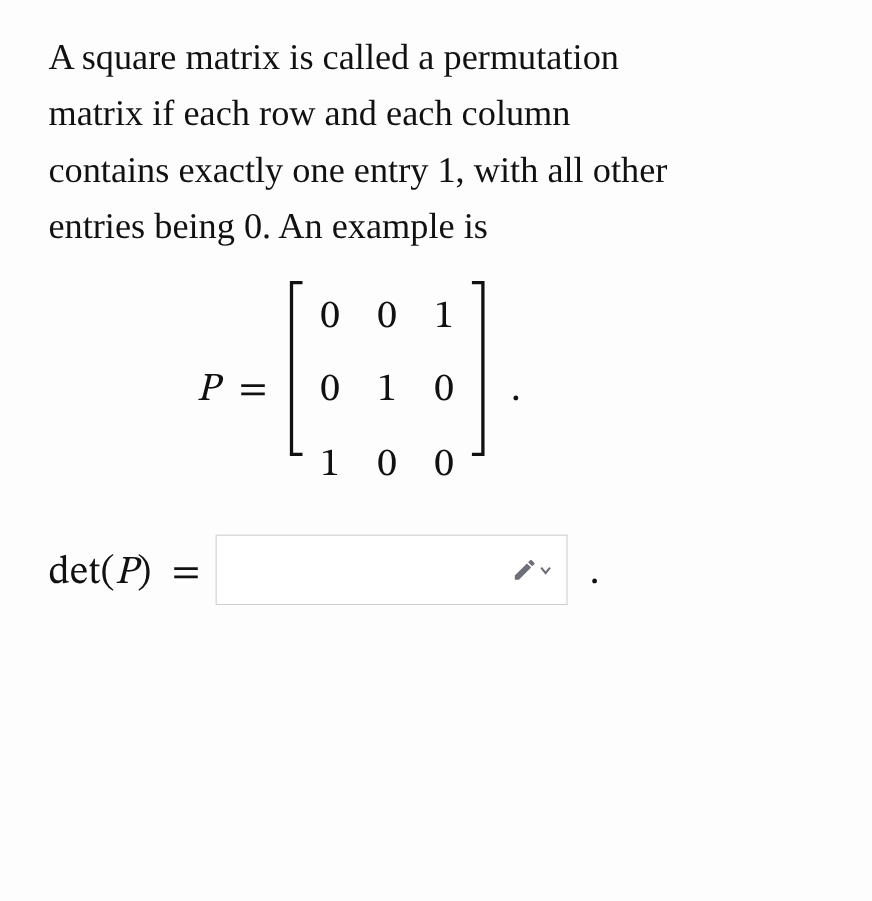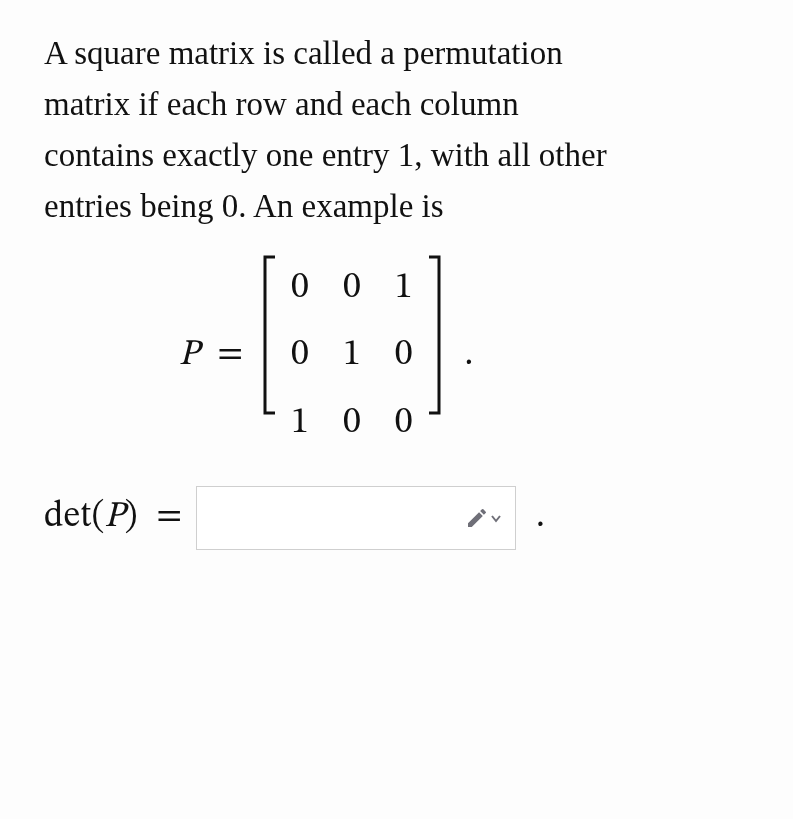--- a/index.html
+++ b/index.html
@@ -53,21 +53,21 @@
     align-items: center;
     justify-items: center;
   }
   .period { margin-left: 8px; font-size: 36px; }
   .prompt {
     font-family: Garamond, "Adobe Garamond Pro", Georgia, serif;
     margin-top: 8px;
   }
   .answer-row {
     display: flex;
-    align-items: center;
+    align-items: flex-end;
     margin-top: 16px;
     font-family: "STIX Two Math", "Cambria Math", "Times New Roman", serif;
     font-size: 36px;
     gap: 14px;
   }
   .det-label { white-space: nowrap; }
   .answer-box {
     position: relative;
     width: 320px;
     height: 64px;

